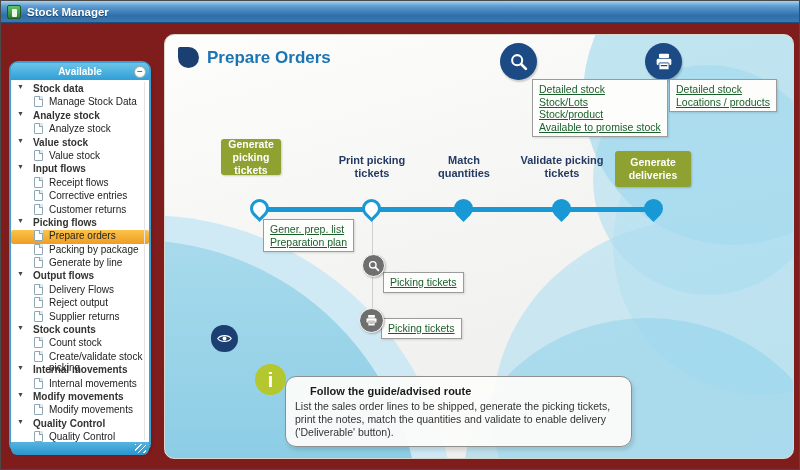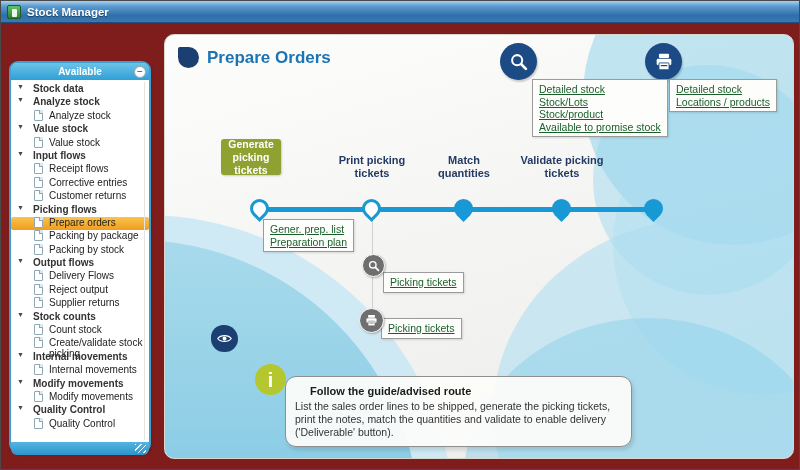--- a/index.html
+++ b/index.html
@@ -143,20 +143,24 @@
     <div id="nav-hd">
       <span class="nt">Available</span>
       <span class="min-btn">−</span>
     </div>
     <div id="nav-body">
 
       <div class="trow tsec">
           <span class="arr">▼</span>
           <span>Stock data</span>
         </div>
+      <div class="trow titem">
+          <span class="doc"></span>
+          <span>Manage Stock Data</span>
+        </div>
 
       <div class="trow tsec">
           <span class="arr">▼</span>
           <span>Analyze stock</span>
         </div>
       <div class="trow titem">
           <span class="doc"></span>
           <span>Analyze stock</span>
         </div>
 
@@ -193,21 +197,21 @@
       <div class="trow titem sel">
           <span class="doc"></span>
           <span>Prepare orders</span>
         </div>
       <div class="trow titem">
           <span class="doc"></span>
           <span>Packing by package</span>
         </div>
       <div class="trow titem">
           <span class="doc"></span>
-          <span>Packing by stock</span>
+          <span>Generate by line</span>
         </div>
 
       <div class="trow tsec">
           <span class="arr">▼</span>
           <span>Output flows</span>
         </div>
       <div class="trow titem">
           <span class="doc"></span>
           <span>Delivery Flows</span>
         </div>
@@ -301,20 +305,21 @@
       </div>
       <div class="linkbox" id="box-print">
         <a>Detailed stock</a>
         <a>Locations / products</a>
       </div>
 
       <div class="step-btn" style="left:56px; top:104px; width:60px; height:36px;">Generate picking tickets</div>
       <div class="step-lbl" style="left:168px; top:119px; width:78px;">Print picking tickets</div>
       <div class="step-lbl" style="left:260px; top:119px; width:78px;">Match quantities</div>
       <div class="step-lbl" style="left:352px; top:119px; width:90px;">Validate picking tickets</div>
+      <div class="step-btn" style="left:450px; top:116px; width:76px; height:36px;">Generate deliveries</div>
 
       <div class="tl-line"></div>
       <div class="pin open" style="left:85px;  top:164px;"></div>
       <div class="pin open" style="left:197px; top:164px;"></div>
       <div class="pin fill" style="left:289px; top:164px;"></div>
       <div class="pin fill" style="left:387px; top:164px;"></div>
       <div class="pin fill" style="left:479px; top:164px;"></div>
 
       <div class="vline"></div>
 

